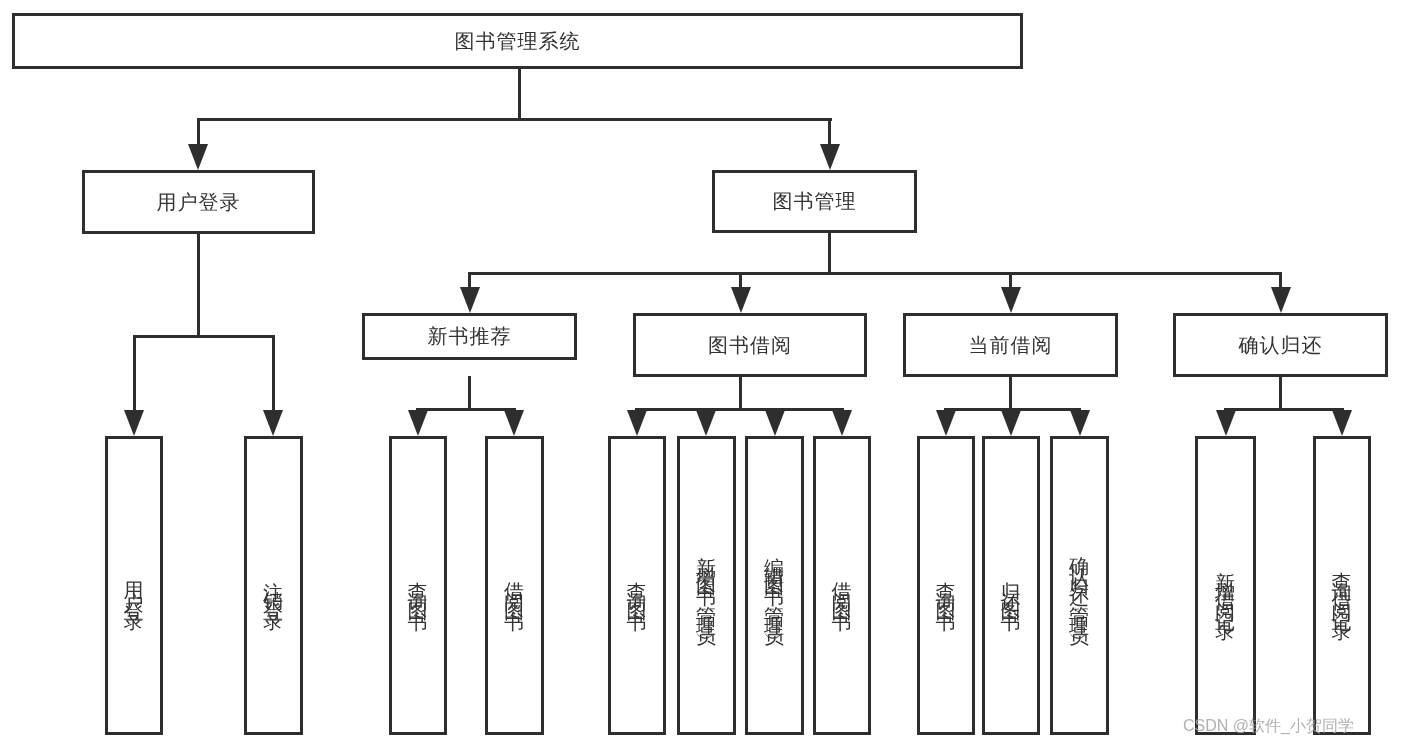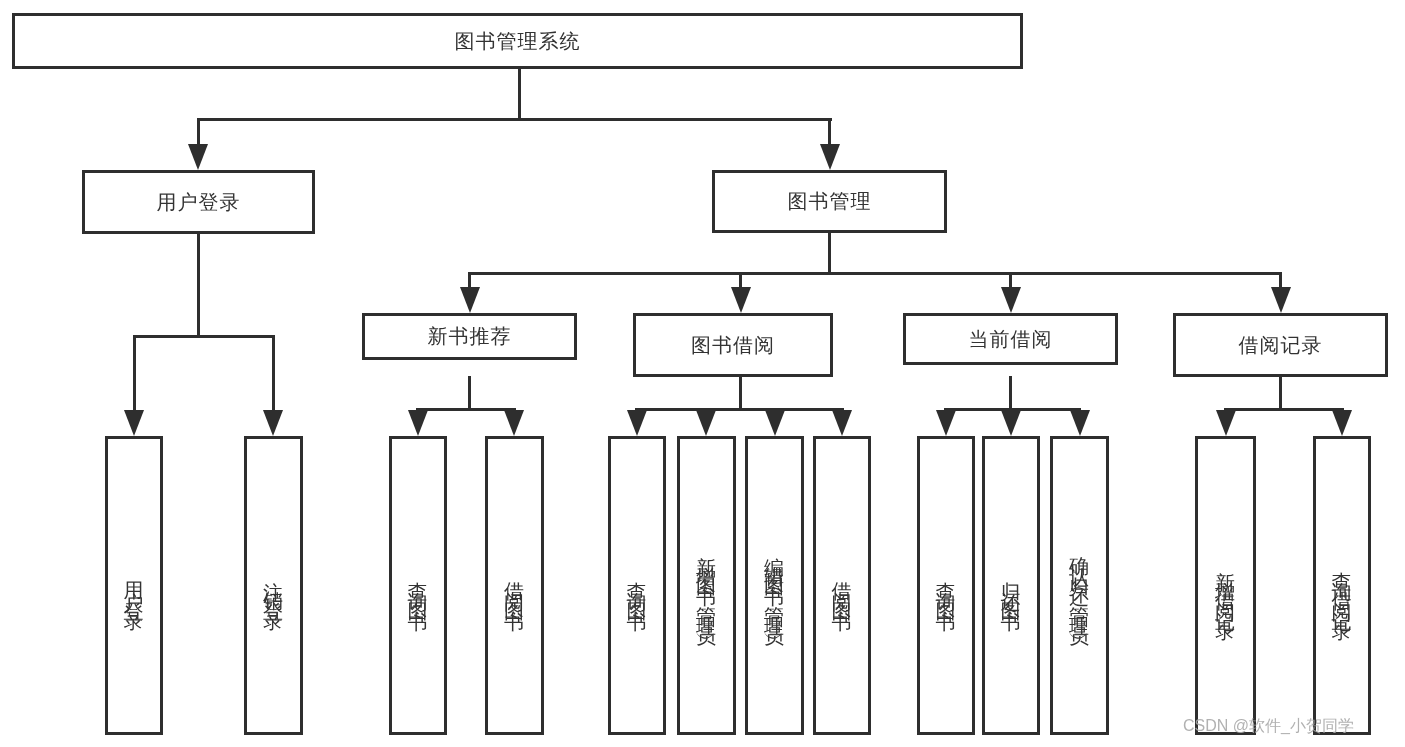--- a/index.html
+++ b/index.html
@@ -56,44 +56,44 @@
   <div class="box hbox" style="left:12px;top:13px;width:1011px;height:56px">图书管理系统</div>
 
   <div class="vline" style="left:518px;top:66px;height:54px"></div>
   <div class="hline" style="left:197px;top:118px;width:635px"></div>
   <div class="vline" style="left:197px;top:118px;height:30px"></div>
   <div class="arrow" style="left:188px;top:144px"></div>
   <div class="vline" style="left:828px;top:118px;height:30px"></div>
   <div class="arrow" style="left:820px;top:144px"></div>
 
   <div class="box hbox" style="left:82px;top:170px;width:233px;height:64px">用户登录</div>
-  <div class="box hbox" style="left:712px;top:170px;width:235px;height:63px">图书管理</div>
+  <div class="box hbox" style="left:712px;top:170px;width:205px;height:63px">图书管理</div>
 
   <div class="vline" style="left:197px;top:233px;height:105px"></div>
   <div class="hline" style="left:133px;top:335px;width:142px"></div>
   <div class="vline" style="left:133px;top:335px;height:77px"></div>
   <div class="arrow" style="left:124px;top:410px"></div>
   <div class="vline" style="left:272px;top:335px;height:77px"></div>
   <div class="arrow" style="left:263px;top:410px"></div>
 
   <div class="vline" style="left:828px;top:233px;height:42px"></div>
   <div class="hline" style="left:468px;top:272px;width:814px"></div>
   <div class="vline" style="left:468px;top:272px;height:18px"></div>
   <div class="arrow" style="left:460px;top:287px"></div>
   <div class="vline" style="left:739px;top:272px;height:18px"></div>
   <div class="arrow" style="left:731px;top:287px"></div>
   <div class="vline" style="left:1009px;top:272px;height:18px"></div>
   <div class="arrow" style="left:1001px;top:287px"></div>
   <div class="vline" style="left:1279px;top:272px;height:18px"></div>
   <div class="arrow" style="left:1271px;top:287px"></div>
 
   <div class="box hbox" style="left:362px;top:313px;width:215px;height:47px">新书推荐</div>
-  <div class="box hbox" style="left:633px;top:313px;width:200px;height:64px">图书借阅</div>
-  <div class="box hbox" style="left:903px;top:313px;width:215px;height:52px">当前借阅</div>
-  <div class="box hbox" style="left:1173px;top:313px;width:215px;height:64px">借阅记录</div>
+  <div class="box hbox" style="left:633px;top:313px;width:234px;height:64px">图书借阅</div>
+  <div class="box hbox" style="left:903px;top:313px;width:215px;height:64px">当前借阅</div>
+  <div class="box hbox" style="left:1173px;top:313px;width:215px;height:64px">确认归还</div>
 
   <div class="vline" style="left:468px;top:376px;height:35px"></div>
   <div class="hline" style="left:416px;top:408px;width:100px"></div>
   <div class="arrow" style="left:408px;top:410px"></div>
   <div class="arrow" style="left:504px;top:410px"></div>
 
   <div class="vline" style="left:739px;top:376px;height:35px"></div>
   <div class="hline" style="left:635px;top:408px;width:209px"></div>
   <div class="arrow" style="left:627px;top:410px"></div>
   <div class="arrow" style="left:696px;top:410px"></div>

